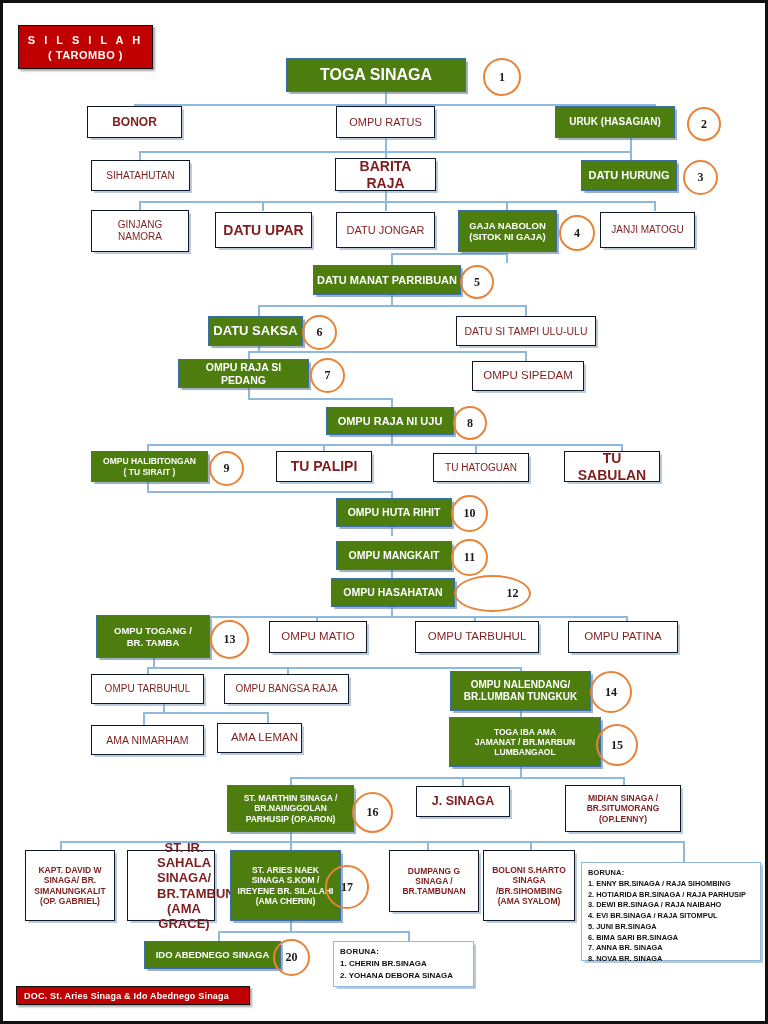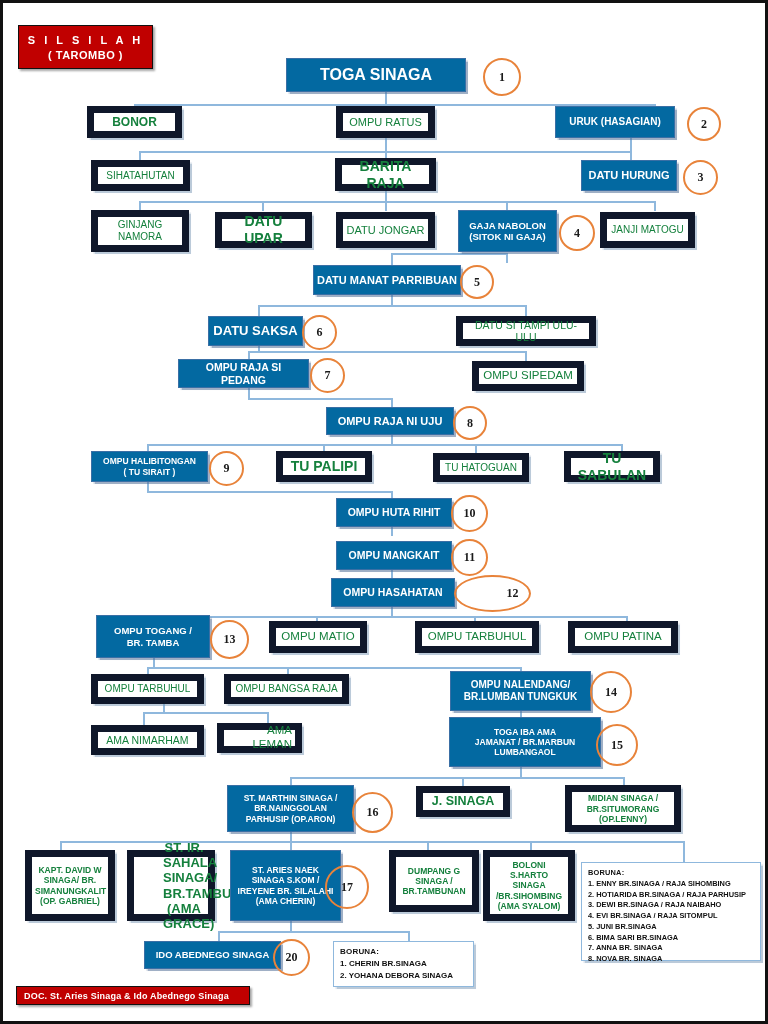--- a/index.html
+++ b/index.html
@@ -35,25 +35,25 @@
 
   
   .node{
     position:absolute;box-sizing:border-box;
     display:flex;align-items:center;justify-content:center;
     text-align:center;line-height:1.18;
     padding:2px 3px;
   }
   .node .txt{width:100%;display:block;}
   .node.white{
-    background:#ffffff;border:7px solid #0f172a;color:#15803d;
+    background:#ffffff;border:1px solid #0f172a;color:#7f1d1d;
     box-shadow:1.5px 1.5px 1px rgba(120,150,180,.5);
   }
   .node.blue{
-    background:#0369a1;border:1px solid #3A6FA5;color:#ffffff;font-weight:bold;
+    background:#4d7c0f;border:1px solid #3A6FA5;color:#ffffff;font-weight:bold;
     box-shadow:1.5px 1.5px 1px rgba(80,110,150,.55);
   }
 
   
   .badge{
     position:absolute;border:2px solid #E8833A;border-radius:50%;
     background:transparent;color:#1a1a1a;
     display:flex;align-items:center;justify-content:center;
     font-size:12px;font-weight:bold;font-family:"Liberation Serif",serif;
     z-index:6;

